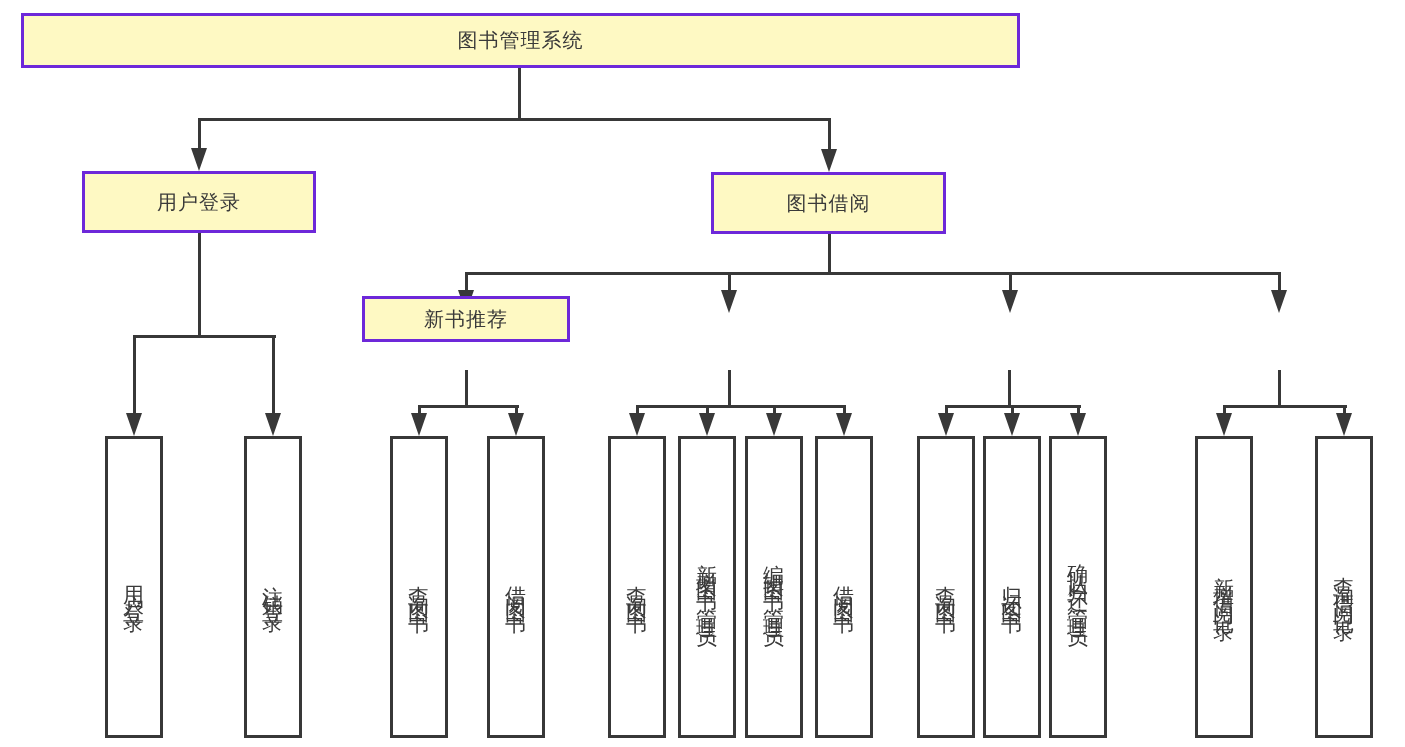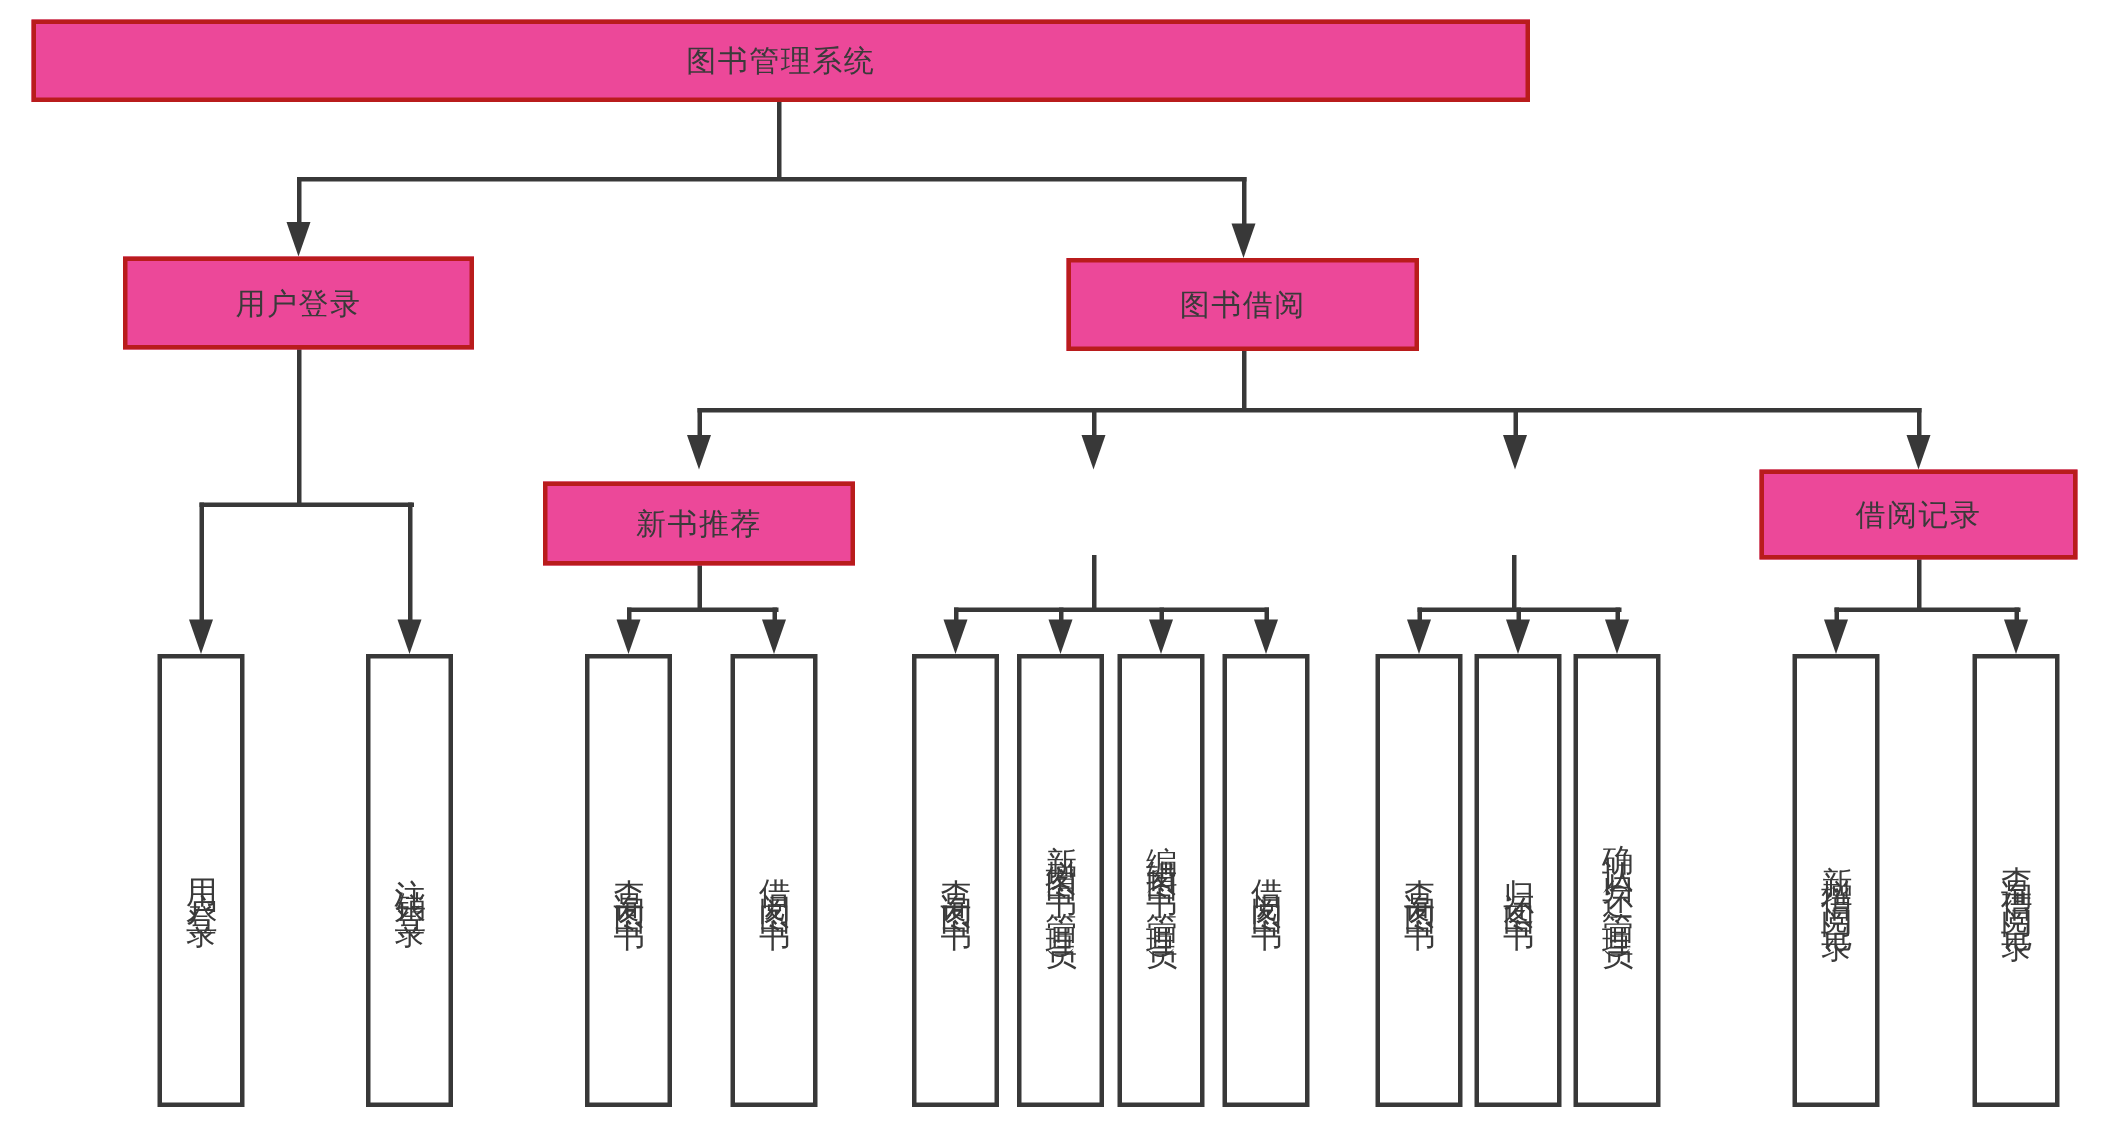--- a/index.html
+++ b/index.html
@@ -1,21 +1,21 @@
 <!DOCTYPE html>
 <html><head>
 <meta charset="utf-8">
 <style>
   html,body { margin:0; padding:0; background:#ffffff; }
   .stage {
     position:relative; width:1405px; height:747px; background:#ffffff;
     font-family:"Liberation Sans","DejaVu Sans",sans-serif; overflow:hidden;
   }
   .hbox {
-    position:absolute; box-sizing:border-box; border:3px solid #b91c1c; background:#ec4899;
+    position:absolute; box-sizing:border-box; border:3px solid #6d28d9; background:#fef9c3;
     display:flex; align-items:center; justify-content:center; z-index:2;
   }
   .hbox .lbl { font-size:20px; color:#3a3a3a; letter-spacing:1px; white-space:nowrap; }
   .vbox {
     position:absolute; box-sizing:border-box; top:436px; width:58px; height:302px;
     border:3px solid #383838; background:#ffffff;
     display:flex; align-items:center; justify-content:center; z-index:2;
   }
   .vtext {
     writing-mode:vertical-rl; text-orientation:mixed;
@@ -44,29 +44,26 @@
   </div>
 
   <div class="hbox" style="left:82px;top:171px;width:234px;height:62px">
     <span class="lbl">用户登录</span>
   </div>
 
   <div class="hbox" style="left:711px;top:172px;width:235px;height:62px">
     <span class="lbl">图书借阅</span>
   </div>
 
-  <div class="hbox" style="left:362px;top:321px;width:208px;height:56px">
+  <div class="hbox" style="left:362px;top:296px;width:208px;height:46px">
     <span class="lbl">新书推荐</span>
   </div>
 
 
 
-  <div class="hbox" style="left:1173px;top:313px;width:212px;height:60px">
-    <span class="lbl">借阅记录</span>
-  </div>
 
   <div class="vbox" style="left:105px">
     <span class="vtext">用户登录</span>
   </div>
   <div class="vbox" style="left:244px">
     <span class="vtext">注销登录</span>
   </div>
 
   <div class="vbox" style="left:390px">
     <span class="vtext">查询图书</span>

